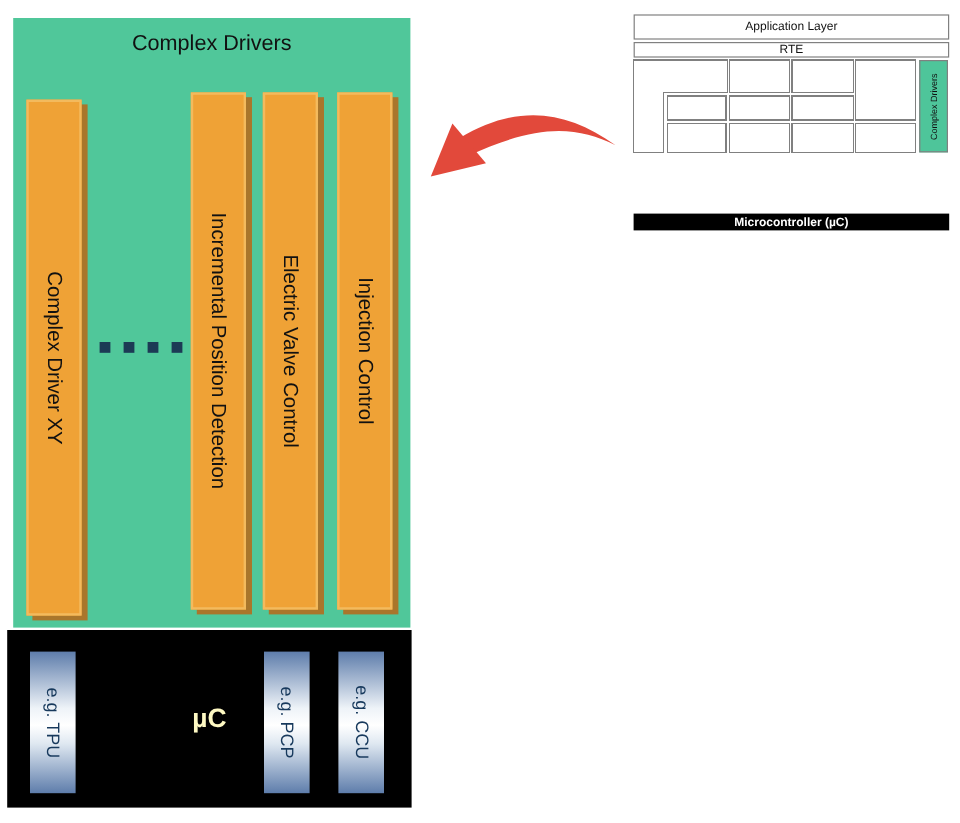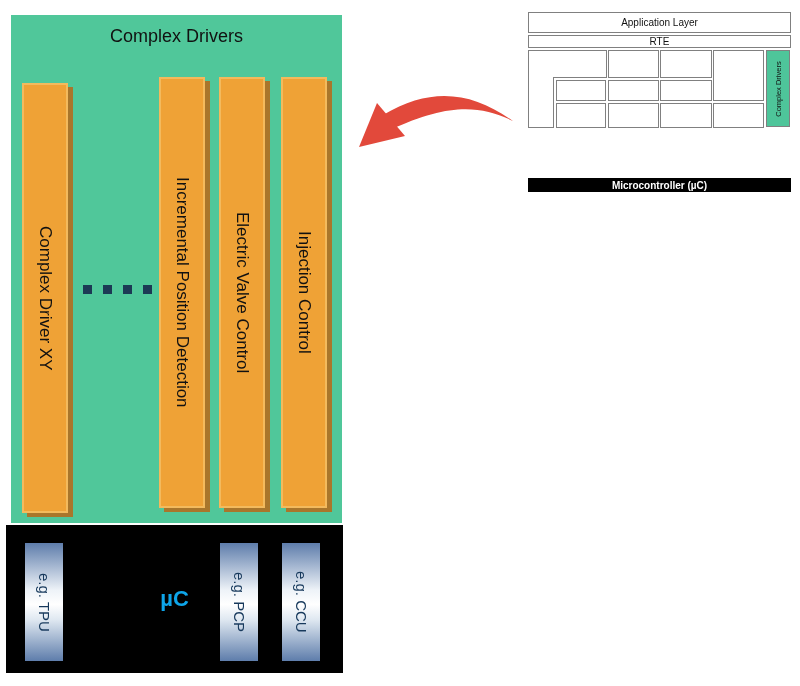--- a/index.html
+++ b/index.html
@@ -38,21 +38,21 @@
   .mcu-panel {
     position: absolute; left: 6px; top: 525px;
     width: 337px; height: 148px;
     background: #000000;
   }
   .mcu-label-layer {
     position: absolute; inset: 0;
     display: flex; align-items: center; justify-content: center;
     pointer-events: none;
   }
-  .mcu-label { color: #0ea5e9; font-size: 22px; font-weight: bold; }
+  .mcu-label { color: #fef9c3; font-size: 22px; font-weight: bold; }
   .module {
     position: absolute; top: 18px; width: 38px; height: 118px;
     background: linear-gradient(180deg, #5e7dab 0%, #eef3f8 40%, #ffffff 52%, #dfe8f1 65%, #5e7dab 100%);
     display: flex; align-items: center; justify-content: center;
   }
   .module-label {
     writing-mode: vertical-rl;
     font-size: 15px; color: #17395c; white-space: nowrap;
   }
   

